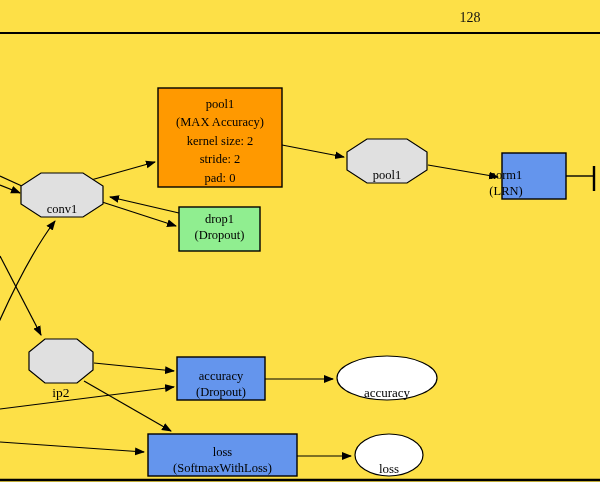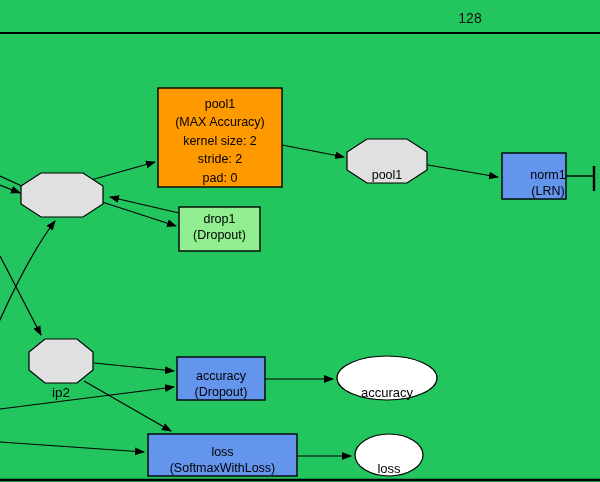--- a/index.html
+++ b/index.html
@@ -1,19 +1,19 @@
 <!DOCTYPE html>
 <html><head>
 <meta charset="utf-8">
 <style>
   html,body{margin:0;padding:0;background:#ffffff;}
   #stage{
     position:relative;width:600px;height:482px;overflow:hidden;
-    font-family:Liberation Sans, sans-serif;
-    background:#22c55e;color:#000;
+    font-family:Liberation Serif, serif;
+    background:#fde047;color:#000;
   }
   #edges{position:absolute;left:0;top:0;width:600px;height:482px;}
   .nlabel{
     position:absolute;display:flex;flex-direction:column;align-items:center;justify-content:flex-end;
     text-align:center;font-size:12.5px;line-height:15.5px;pointer-events:none;color:#000;
   }
   .nlabel.tall{line-height:18.5px;}
   #pagenum{
     position:absolute;left:440px;top:10px;width:60px;text-align:center;
     font-size:14px;color:#111;
@@ -59,39 +59,42 @@
     <rect x="502" y="153" width="64" height="46" stroke="#000" stroke-width="1.4" fill="#6495ED"></rect>
     <polygon points="45,339 77,339 93,352 93,370 77,383 45,383 29,370 29,352" stroke="#000" stroke-width="1.2" fill="#E0E0E0"></polygon>
     <rect x="177" y="357" width="88" height="43" stroke="#000" stroke-width="1.4" fill="#6495ED"></rect>
     <ellipse cx="387" cy="378" rx="50" ry="22" stroke="#000" stroke-width="1.2" fill="#FFFFFF"></ellipse>
     <rect x="148" y="434" width="149" height="42" stroke="#000" stroke-width="1.4" fill="#6495ED"></rect>
     <ellipse cx="389" cy="455" rx="34" ry="21" stroke="#000" stroke-width="1.2" fill="#FFFFFF"></ellipse>
   </svg>
 
   <div id="pagenum">128</div>
 
+  <div class="nlabel" style="left:21px;top:173px;width:82px;height:44px;">
+    <span>conv1</span>
+  </div>
 
   <div class="nlabel tall" style="left:158px;top:88px;width:124px;height:99px;">
     <span>pool1</span>
     <span>(MAX Accuracy)</span>
     <span>kernel size: 2</span>
     <span>stride: 2</span>
     <span>pad: 0</span>
   </div>
 
   <div class="nlabel" style="left:179px;top:207px;width:81px;height:36px;">
     <span>drop1</span>
     <span>(Dropout)</span>
   </div>
 
   <div class="nlabel" style="left:347px;top:139px;width:80px;height:44px;">
     <span>pool1</span>
   </div>
 
-  <div class="nlabel" style="left:522px;top:153px;width:52px;height:46px;">
+  <div class="nlabel" style="left:480px;top:153px;width:52px;height:46px;">
     <span>norm1</span>
     <span>(LRN)</span>
   </div>
 
   <div class="nlabel" style="left:29px;top:339px;width:64px;height:61px;font-size:13.5px;">
     <span>ip2</span>
   </div>
 
   <div class="nlabel" style="left:177px;top:357px;width:88px;height:43px;">
     <span>accuracy</span>

